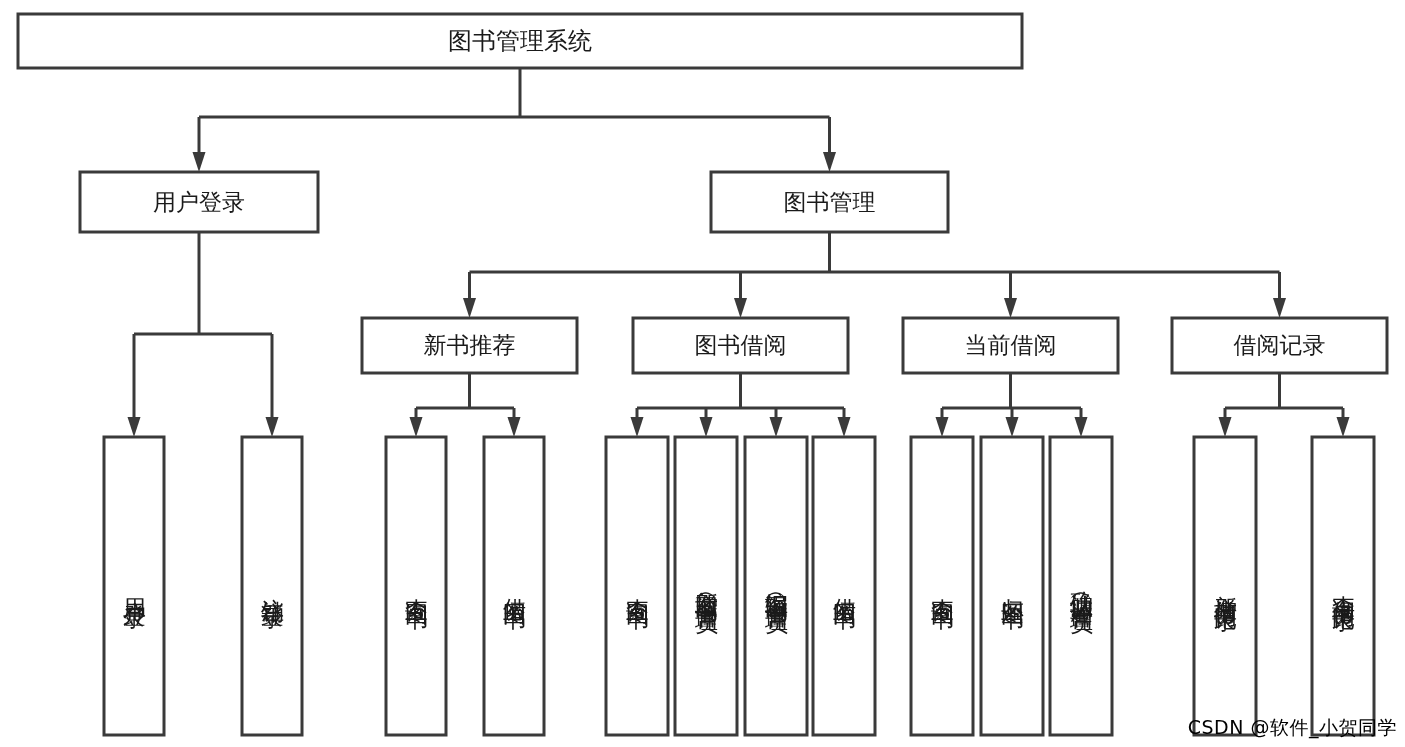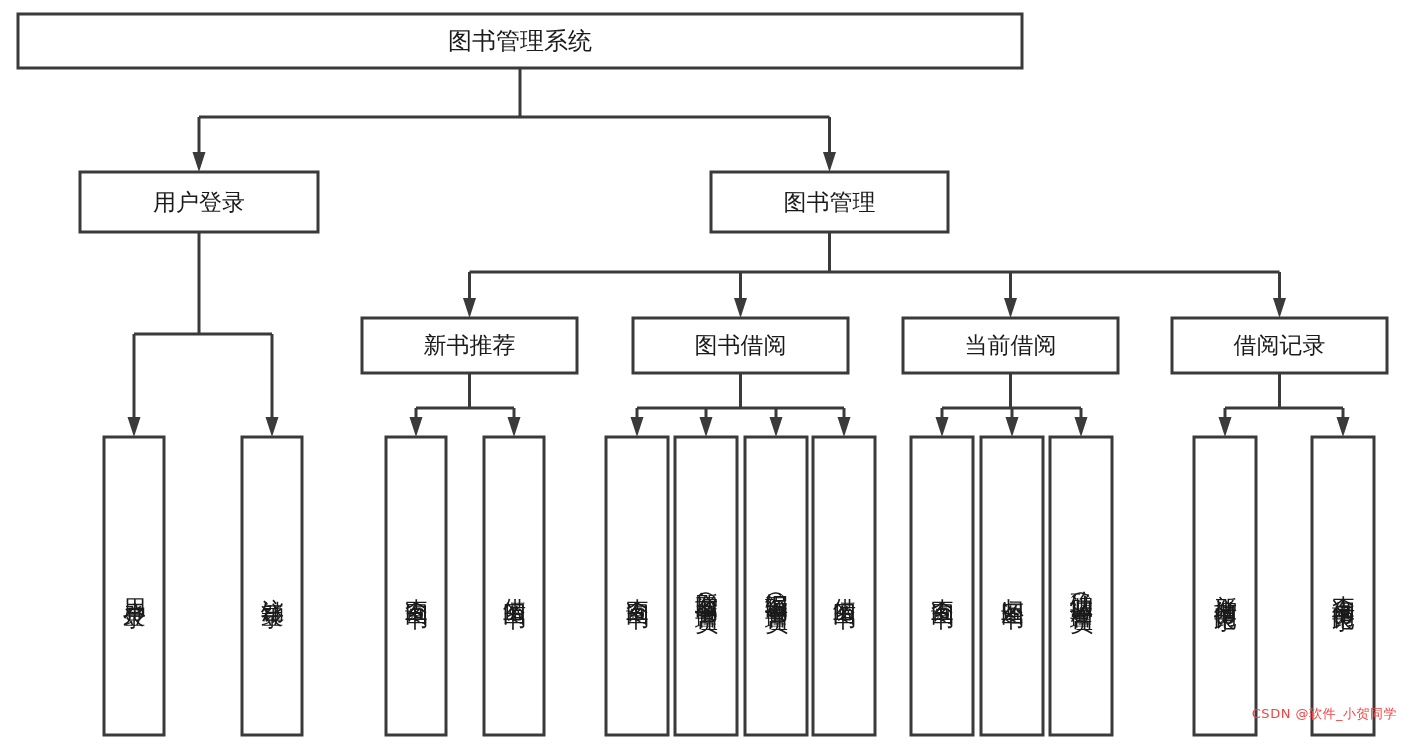--- a/index.html
+++ b/index.html
@@ -70,24 +70,24 @@
     font-size: 23px;
     line-height: 1.12;
     letter-spacing: 3px;
     color: #1a1a1a;
     white-space: nowrap;
     pointer-events: none;
   }
   .watermark {
     position: absolute;
     right: 8px;
-    bottom: 24px;
-    font-family: "DejaVu Sans", "Liberation Sans", sans-serif;
-    font-size: 13px;
-    color: #ef4444;
+    bottom: 6px;
+    font-family: "DejaVu Sans", "Liberation Sans", sans-serif;
+    font-size: 19px;
+    color: #000000;
     letter-spacing: 0.5px;
     white-space: nowrap;
   }
 </style>
 </head>
 <body>
 
 <div id="diagram-root">
 
   <svg class="diagram-canvas" id="diagram-canvas" viewBox="0 0 1405 747" xmlns="http://www.w3.org/2000/svg">

